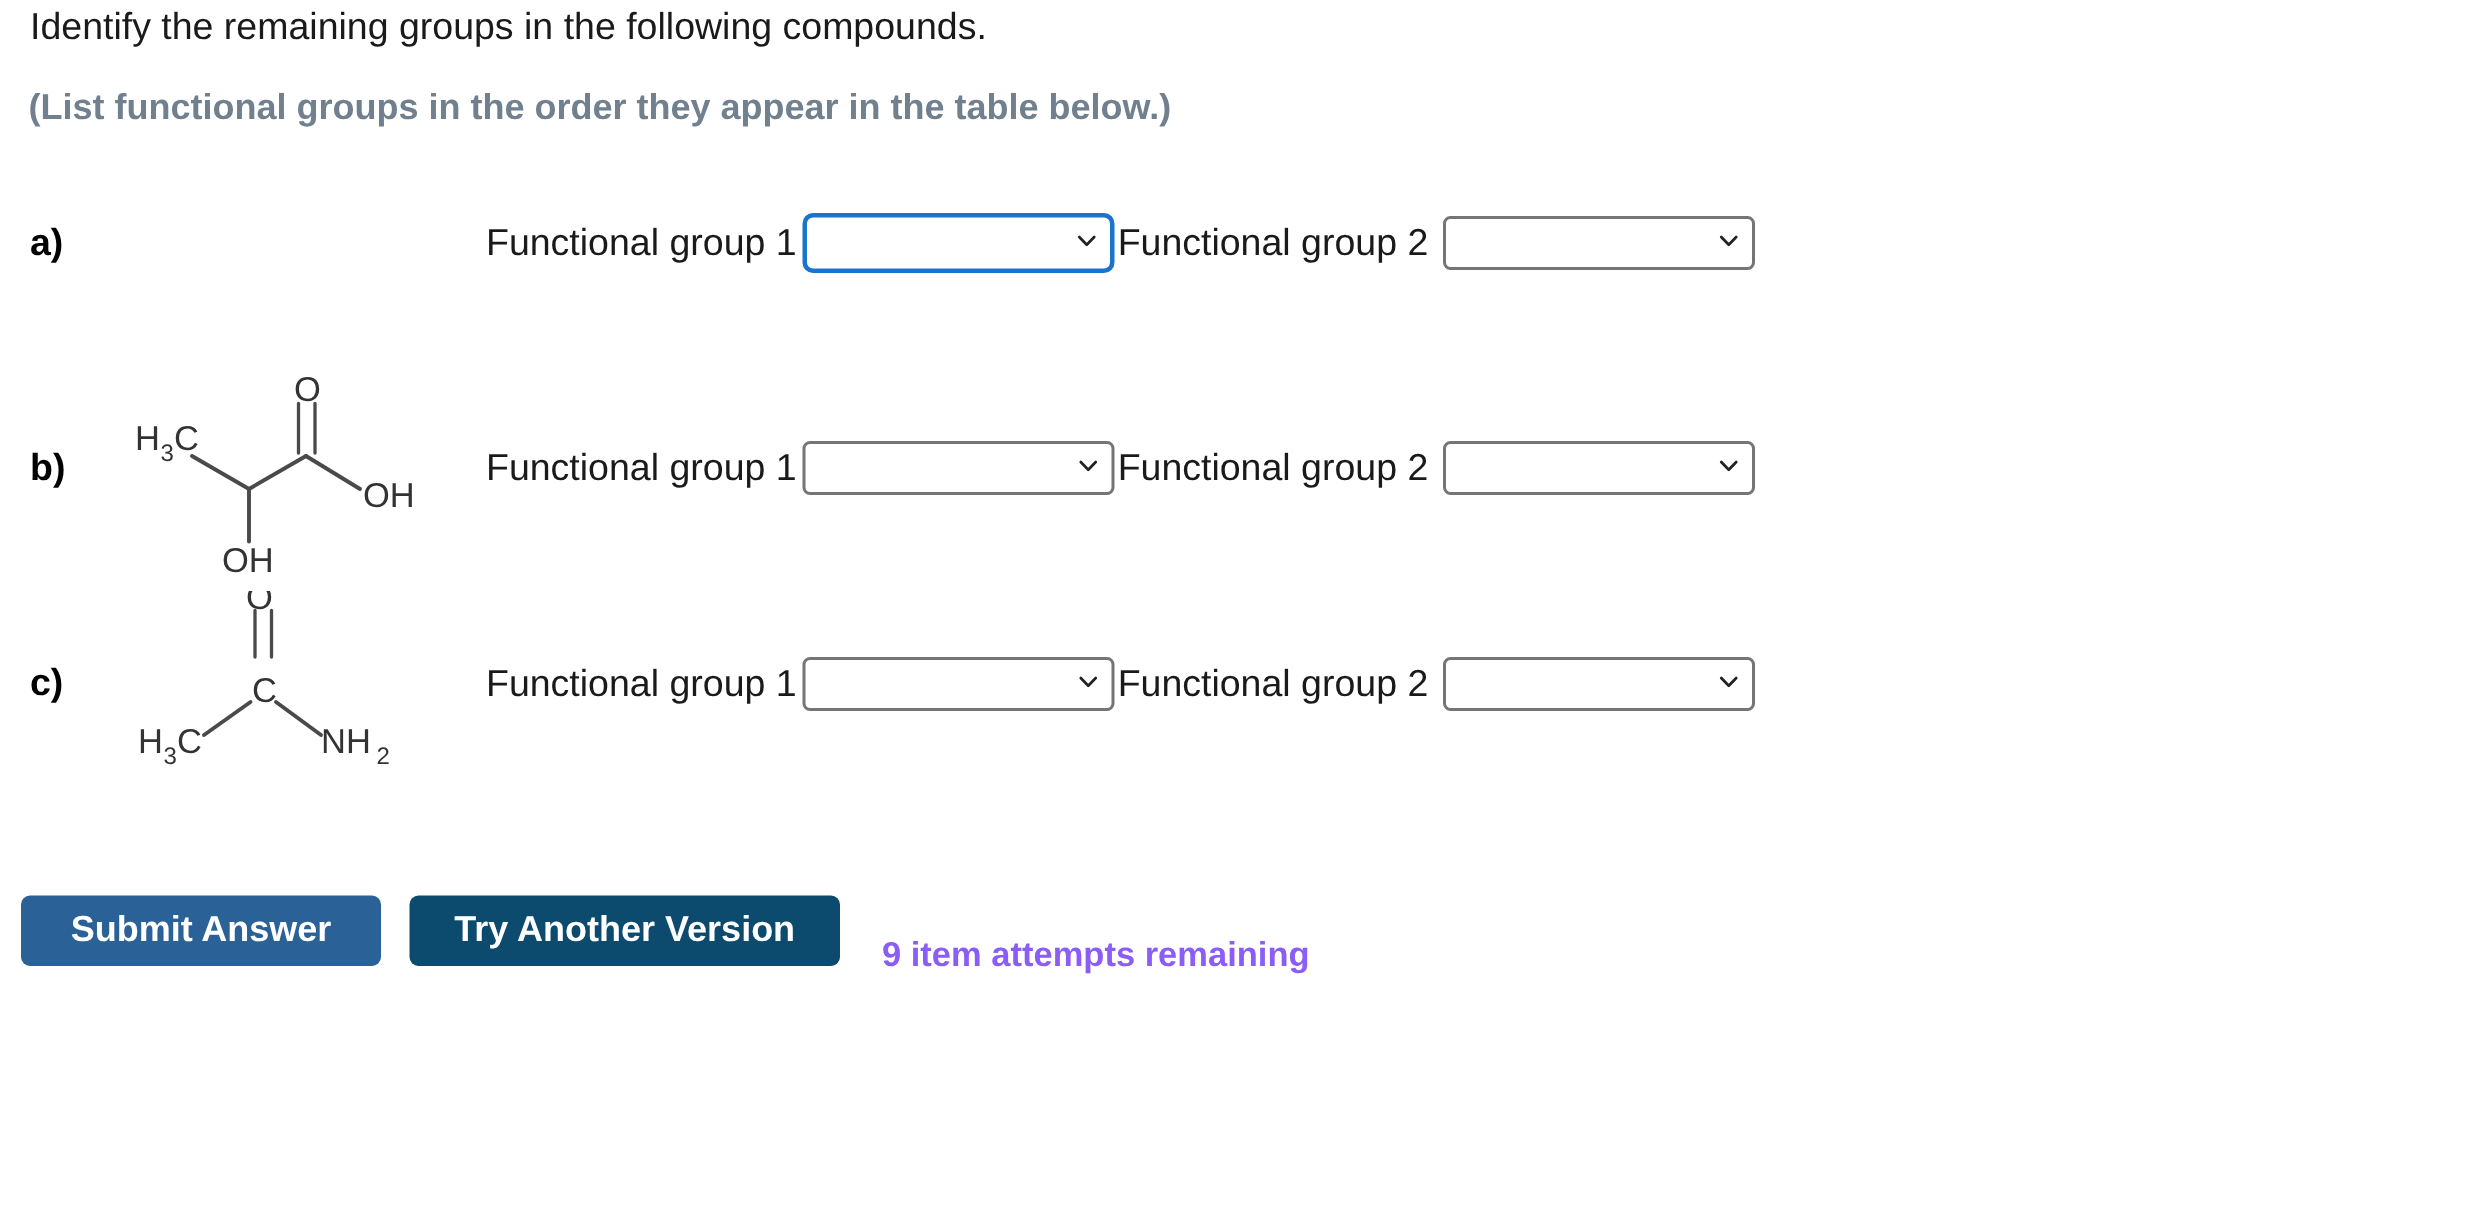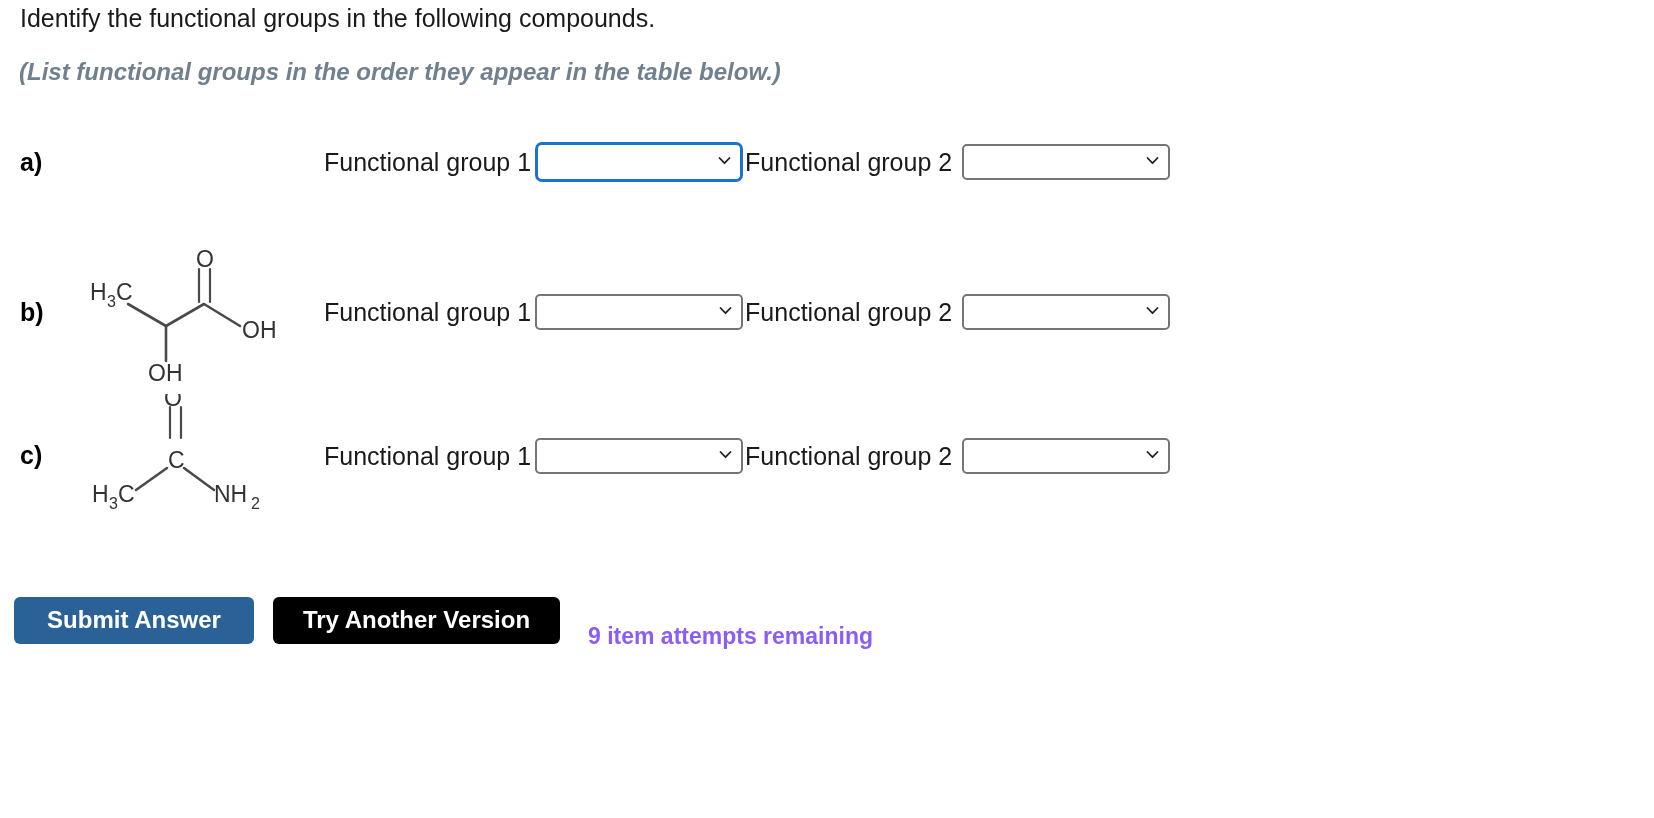--- a/index.html
+++ b/index.html
@@ -32,21 +32,20 @@
     line-height: 32px;
     color: #1a1a1a;
     white-space: nowrap;
   }
   .subprompt {
     position: absolute;
     left: 19px;
     top: 56px;
     font-size: 24px;
     line-height: 32px;
-    font-style: italic;
     font-weight: bold;
     color: #71808f;
     white-space: nowrap;
   }
 
   
   .row {
     position: absolute;
     left: 0;
     width: 1654px;
@@ -153,21 +152,21 @@
     justify-content: center;
     padding: 0 22px;
   }
   .btn-submit {
     margin-left: 14px;
     background: #2a6298;
     min-width: 240px;
   }
   .btn-another {
     margin-left: 19px;
-    background: #000000;
+    background: #0c4a6e;
     min-width: 287px;
   }
   .attempts {
     margin-left: 28px;
     font-size: 23px;
     font-weight: bold;
     color: #8b5cf6;
     white-space: nowrap;
     margin-top: 32px;
   }
@@ -176,21 +175,21 @@
   .structure svg text {
     font-family: "Liberation Sans", "DejaVu Sans", sans-serif;
     fill: #333333;
   }
 </style>
 </head>
 <body>
 
 <div class="page">
 
-  <div class="prompt">Identify the functional groups in the following compounds.</div>
+  <div class="prompt">Identify the remaining groups in the following compounds.</div>
   <div class="subprompt">(List functional groups in the order they appear in the table below.)</div>
 
   <div class="row row-a">
     <div class="row-label">a)</div>
 
 
     <div class="answers">
       <span class="fg-label">Functional group 1</span>
       <span class="select sel-1 focused">
         <span class="chev">

